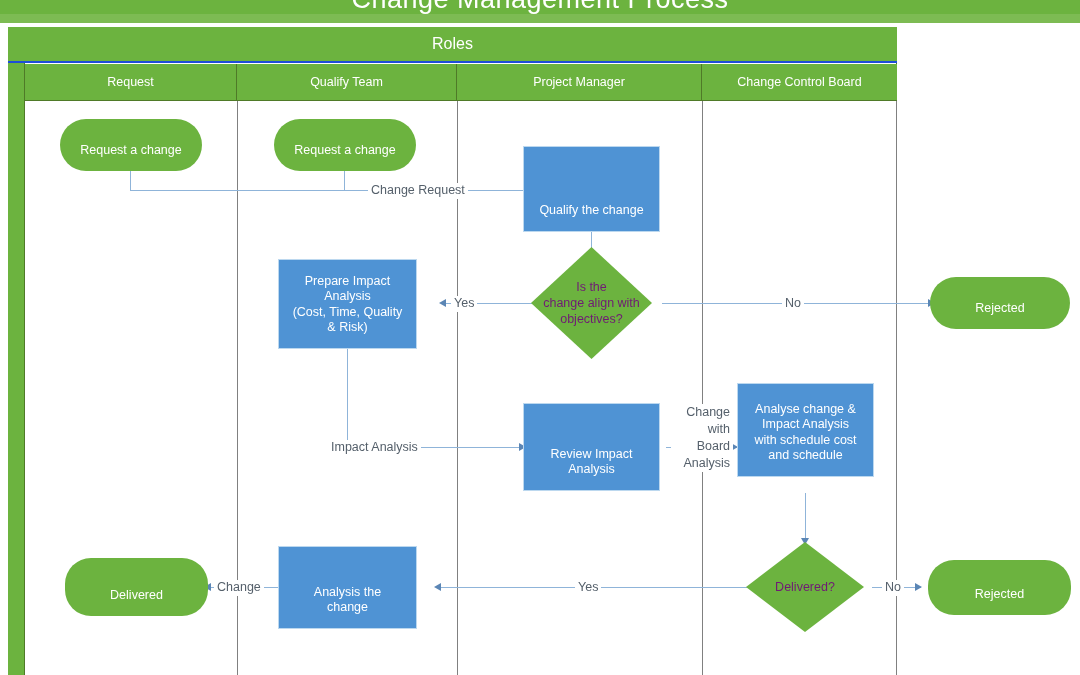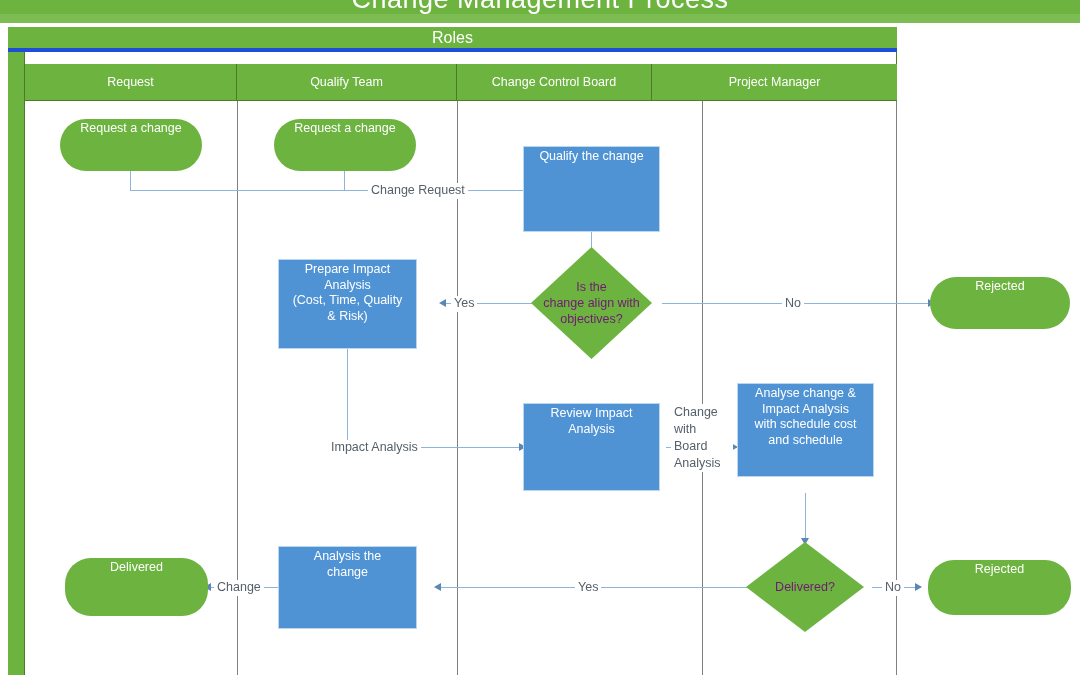--- a/index.html
+++ b/index.html
@@ -28,22 +28,22 @@
   
   #pool{
     position:absolute; left:8px; top:27px; width:889px; height:648px;
     border:1px solid #4f7a28; border-bottom:none; box-sizing:border-box;
   }
   #pool-label-strip{
     position:absolute; left:8px; top:27px; width:17px; height:648px;
     background:#6cb33f; border-right:1px solid #4f7a28; box-sizing:border-box;
   }
   #pool-header{
-    position:absolute; left:8px; top:27px; width:889px; height:25px;
-    background:#6cb33f; border-bottom:4px solid #1d4ed8; box-sizing:border-box;
+    position:absolute; left:8px; top:27px; width:889px; height:36px;
+    background:#6cb33f; border-bottom:2px solid #1d4ed8; box-sizing:border-box;
     color:#ffffff; font-size:16px;
     display:flex; align-items:center; justify-content:center;
   }
 
   
   #lane-headers{
     position:absolute; left:25px; top:64px; width:872px; height:37px;
     background:#6cb33f; border-bottom:1px solid #4f7a28; box-sizing:border-box;
     display:flex;
   }
@@ -59,23 +59,23 @@
     position:absolute; left:25px; top:101px; width:872px; height:574px;
     background:#ffffff;
   }
   .lane-divider{
     position:absolute; top:0; width:1px; height:574px; background:#808080;
   }
 
   
   .node{
     position:absolute; box-sizing:border-box;
-    display:flex; align-items:flex-start; justify-content:center;
+    display:flex; align-items:flex-end; justify-content:center;
     text-align:center; color:#ffffff; line-height:1.25;
-    font-size:12.5px; padding:2px 4px;
+    font-size:12.5px; padding:12px 4px;
   }
   .node.terminator{ background:#6cb33f; border-radius:26px; }
   .node.process{ background:#4f93d4; border:1px solid #bcd8ef; }
 
   .diamond{ position:absolute; }
   .diamond .dshape{
     position:absolute; left:0; top:0; width:100%; height:100%;
     background:#6cb33f;
     clip-path:polygon(50% 0%,100% 50%,50% 100%,0% 50%);
   }
@@ -89,21 +89,21 @@
   .conn-h{ position:absolute; height:1px; background:#8fb4d9; }
   .conn-v{ position:absolute; width:1px; background:#8fb4d9; }
   .arrow{ position:absolute; width:0; height:0; }
   .arrow.right{ border-left:7px solid #5b86b5; border-top:4.5px solid transparent; border-bottom:4.5px solid transparent; }
   .arrow.left{ border-right:7px solid #5b86b5; border-top:4.5px solid transparent; border-bottom:4.5px solid transparent; }
   .arrow.down{ border-top:7px solid #5b86b5; border-left:4.5px solid transparent; border-right:4.5px solid transparent; }
 
   .edge-label{
     position:absolute; color:#55606b; font-size:12.5px;
     background:#ffffff; padding:0 3px; white-space:nowrap; line-height:1.25;
-    text-align:left;
+    text-align:right;
   }
   .edge-label.multiline{ white-space:normal; width:56px; }
 </style>
 </head>
 <body>
 
 <div id="title-band">
   <div class="title-text">Change Management Process</div>
 </div>
 <div id="title-underline"></div>
@@ -115,25 +115,25 @@
   <span>Roles</span>
 </div>
 
 <div id="lane-headers">
   <div class="lane-head" style="width:212px">
     <span>Request</span>
   </div>
   <div class="lane-head" style="width:220px">
     <span>Qualify Team</span>
   </div>
+  <div class="lane-head" style="width:245px">
+    <span>Project Manager</span>
+  </div>
   <div class="lane-head" style="width:195px">
     <span>Change Control Board</span>
-  </div>
-  <div class="lane-head" style="width:245px">
-    <span>Project Manager</span>
   </div>
 </div>
 
 <div id="lane-body">
 
   <div class="lane-divider" style="left:212px"></div>
   <div class="lane-divider" style="left:432px"></div>
   <div class="lane-divider" style="left:677px"></div>
   <div class="lane-divider" style="left:871px"></div>
 

